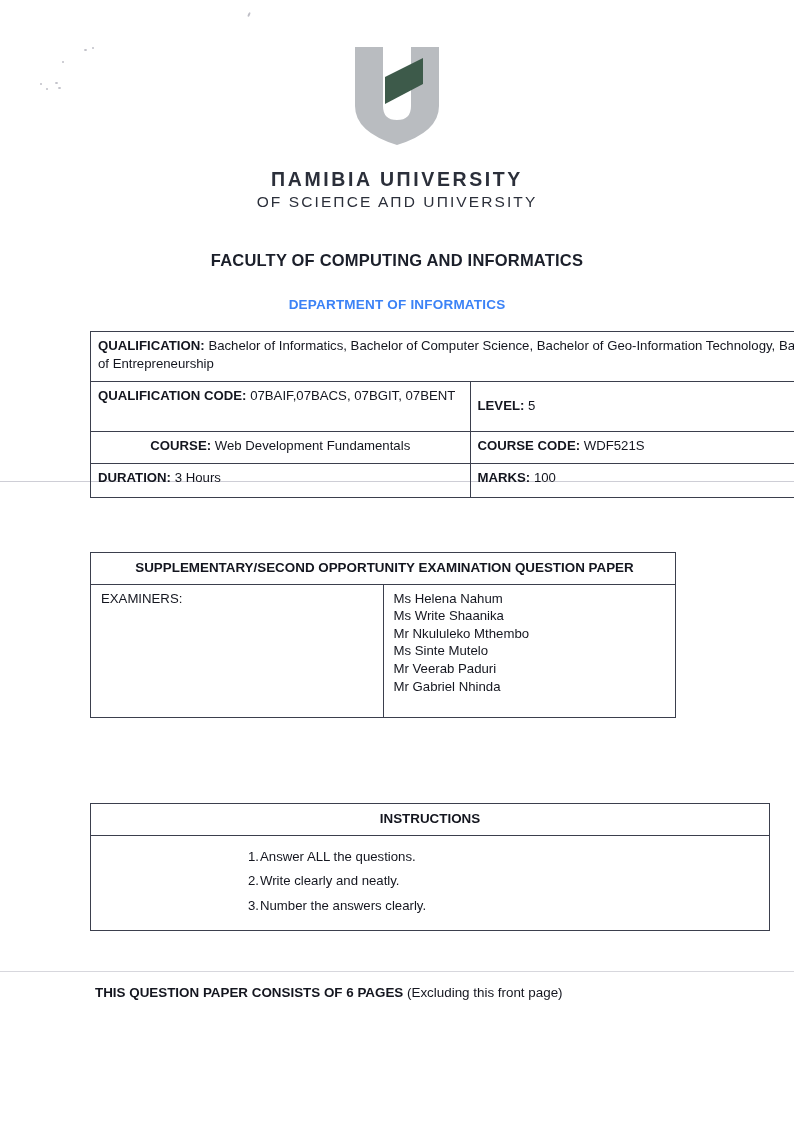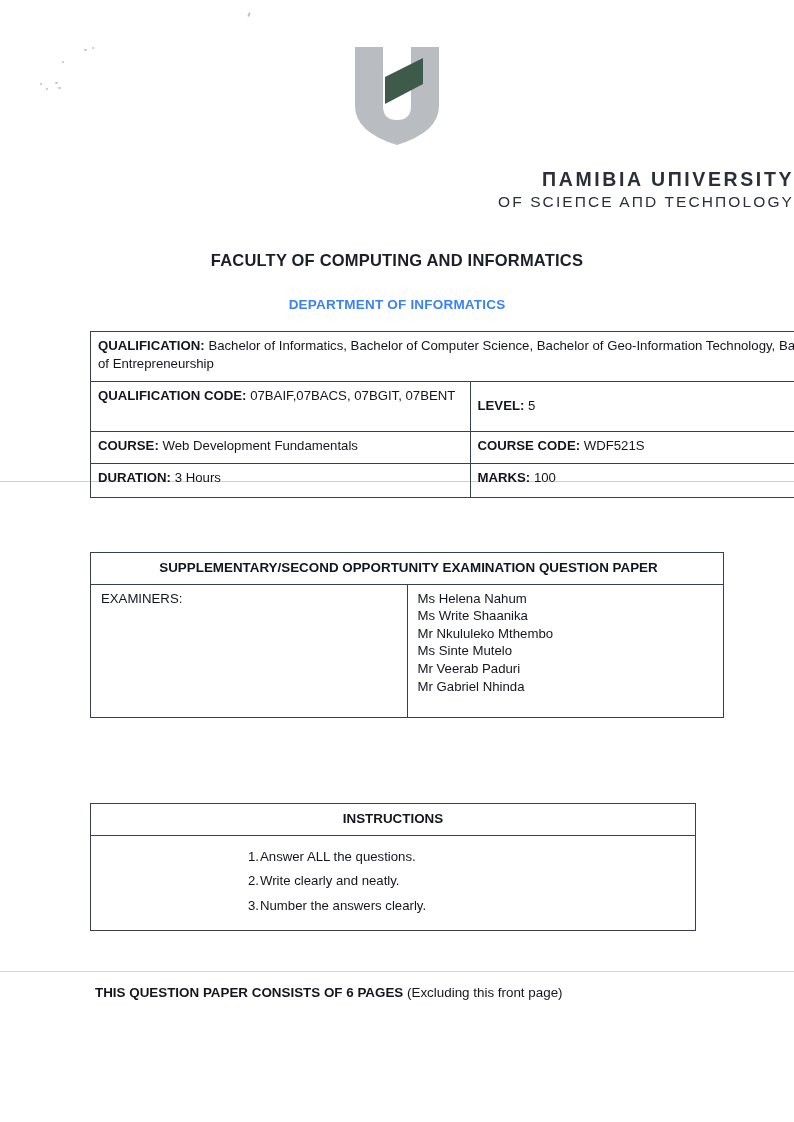--- a/index.html
+++ b/index.html
@@ -39,21 +39,21 @@
     left: 0;
     width: 794px;
     text-align: center;
   }
   .logo-svg { display: inline-block; }
 
   .wordmark {
     position: absolute;
     left: 0;
     width: 794px;
-    text-align: right;
+    text-align: center;
     color: #2b2f3a;
   }
   .wordmark.line1 {
     top: 168px;
     font-size: 19.5px;
     font-weight: 700;
     letter-spacing: 2.6px;
   }
   .wordmark.line2 {
     top: 193px;
@@ -108,39 +108,39 @@
     left: 90px;
     width: 760px;
   }
   #qualification-table td { height: 14px; }
   .cell-tall { height: 38px !important; }
 
   
   #examiners-table {
     top: 552px;
     left: 90px;
-    width: 634px;
+    width: 586px;
   }
   #examiners-table td { padding: 5px 7px 6px 10px; }
   .tbl-head {
     text-align: center;
     font-weight: 700;
     font-size: 13.4px;
     padding-top: 6px !important;
     padding-bottom: 7px !important;
   }
   .examiner-names { line-height: 1.58; padding-bottom: 22px !important; }
   .label-cell { width: 113px; font-weight: 400; }
   .moderator-label { vertical-align: middle !important; }
 
   
   #instructions-table {
     top: 803px;
     left: 90px;
-    width: 606px;
+    width: 680px;
   }
   .instructions-body {
     height: 78px;
     padding: 9px 7px 7px 7px !important;
   }
   .instructions-list {
     margin: 0;
     padding: 0;
     list-style: none;
   }
@@ -189,21 +189,21 @@
     <path d="M4 3 H32 V62 Q32 76 46 76 Q60 76 60 62 V3 H88 V62
              Q88 88 46 101 Q4 88 4 62 Z" fill="#b9bcc0"></path>
 
     <path d="M35 6 H57 V62 Q57 73 46 73 Q35 73 35 62 Z" fill="#ffffff"></path>
 
     <path d="M34 33 L72 14 L72 40 L34 60 Z" fill="#3d5a4a"></path>
   </svg>
 </div>
 
 <div class="wordmark line1">ΠAMIBIA UΠIVERSITY</div>
-<div class="wordmark line2">OF SCIEΠCE AΠD TECHΠOLOGY</div>
+<div class="wordmark line2">OF SCIEΠCE AΠD UΠIVERSITY</div>
 
 <div class="faculty-title">FACULTY OF COMPUTING AND INFORMATICS</div>
 <div class="dept-title">DEPARTMENT OF INFORMATICS</div>
 
 <table class="doc-table" id="qualification-table">
   <tbody>
       <tr>
     <td colspan="2" class="cell-tall">
       <b>QUALIFICATION:</b>
       <span>Bachelor of Informatics, Bachelor of Computer Science, Bachelor of Geo-Information Technology, Bachelor of Entrepreneurship</span>
@@ -213,21 +213,21 @@
     <td class="cell-tall" style="width:310px;">
       <b>QUALIFICATION CODE:</b>
       <span>07BAIF,07BACS, 07BGIT, 07BENT</span>
     </td>
     <td class="cell-tall" style="vertical-align:middle;">
       <b>LEVEL:</b>
       <span>5</span>
     </td>
   </tr>
   <tr>
-    <td style="height:20px;">
+    <td style="height:20px;text-align:center;">
       <b>COURSE:</b>
       <span>Web Development Fundamentals</span>
     </td>
     <td>
       <b>COURSE CODE:</b>
       <span>WDF521S</span>
     </td>
   </tr>
   <tr>
     <td style="height:22px;">

